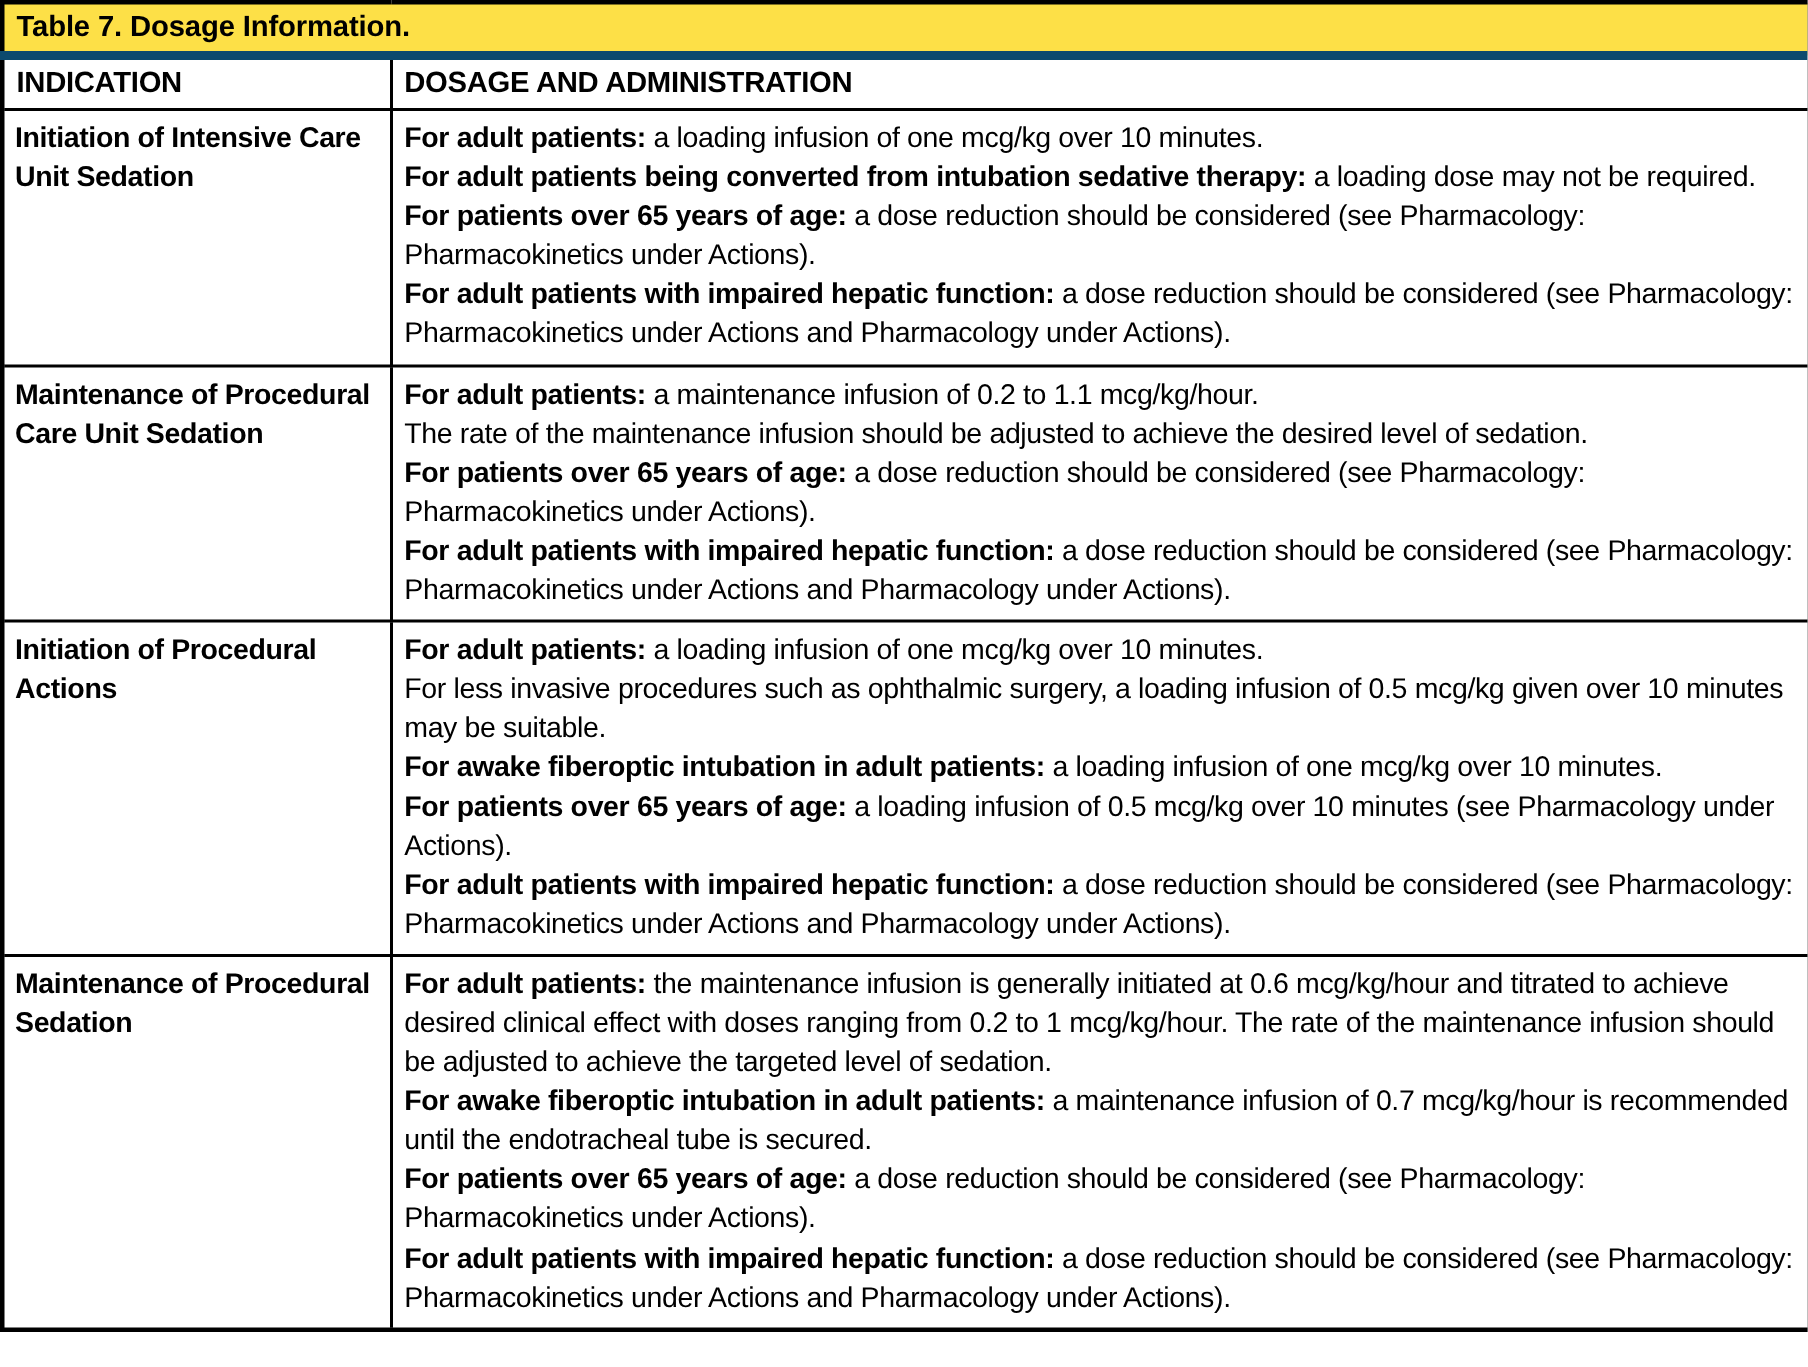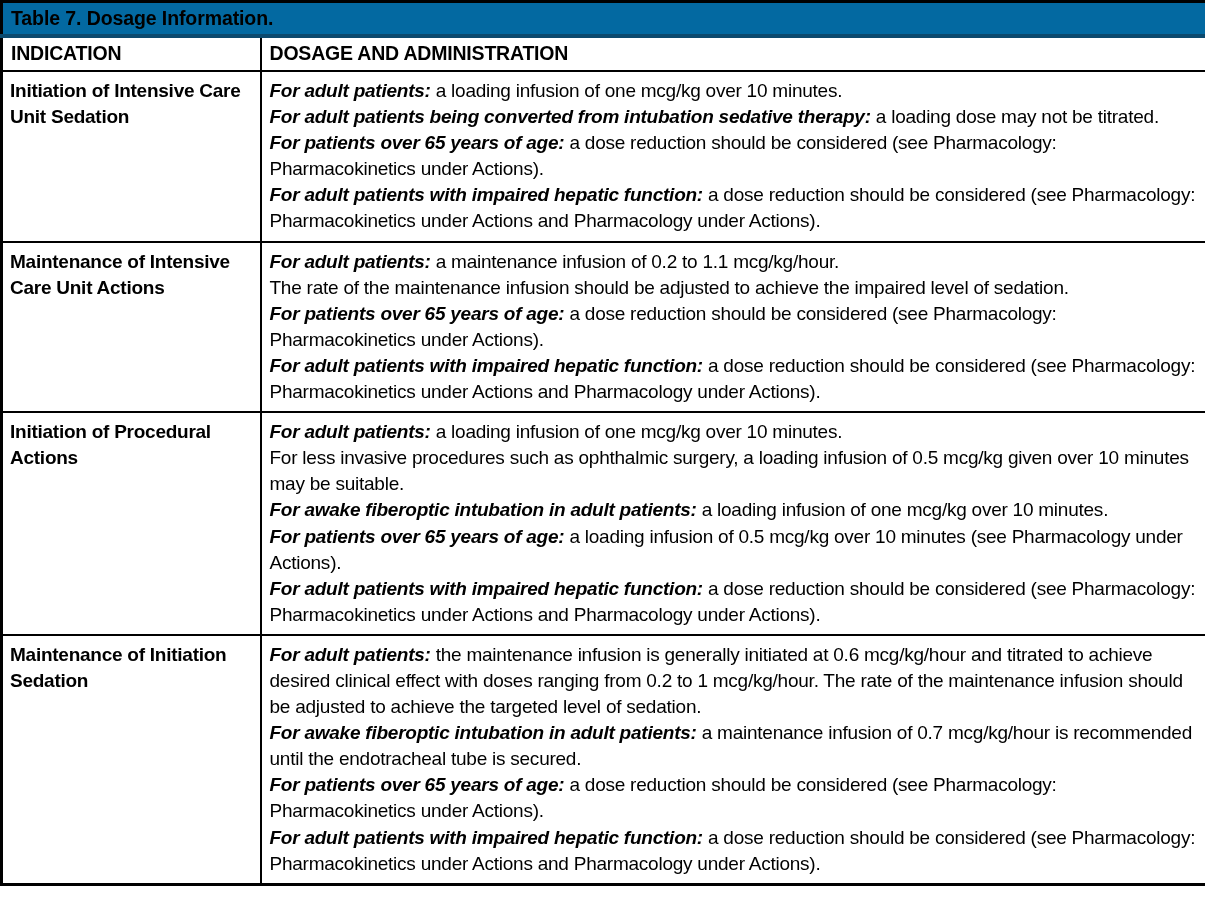--- a/index.html
+++ b/index.html
@@ -30,22 +30,22 @@
   table.dosage col.c2 { width: 946px; }
 
   td, th {
     border: 2px solid #000000;
     vertical-align: top;
     padding: 0;
     box-sizing: border-box;
   }
 
   .title-cell {
-    background: #0369a1;
-    border-bottom: 4px solid #0c4a6e;
+    background: #fde047;
+    border-bottom: 6px solid #0c4a6e;
     padding: 3px 8px 4px 8px;
     height: 30px;
   }
   .title-text {
     font-size: 19.5px;
     font-weight: bold;
     color: #000000;
     line-height: 24px;
     letter-spacing: -0.1px;
   }
@@ -83,21 +83,20 @@
     line-height: 26.1px;
     color: #000000;
     letter-spacing: -0.24px;
   }
   .dose-body p {
     margin: 0;
     padding: 0;
   }
   .dose-body b {
     font-weight: bold;
-    font-style: italic;
   }
 </style>
 </head>
 <body>
 
 <div class="table-wrap">
   <table class="dosage">
     <colgroup>
       <col class="c1">
       <col class="c2">
@@ -117,35 +116,35 @@
         </th>
       </tr>
 
       <tr>
         <td class="ind-cell">
           <div class="ind-text">Initiation of Intensive Care Unit Sedation</div>
         </td>
         <td class="dose-cell">
           <div class="dose-body">
               <p><b>For adult patients:</b><span> a loading infusion of one mcg/kg over 10 minutes.</span></p>
-              <p><b>For adult patients being converted from intubation sedative therapy:</b><span> a loading dose may not be titrated.</span></p>
+              <p><b>For adult patients being converted from intubation sedative therapy:</b><span> a loading dose may not be required.</span></p>
               <p><b>For patients over 65 years of age:</b><span> a dose reduction should be considered (see Pharmacology: Pharmacokinetics under Actions).</span></p>
               <p><b>For adult patients with impaired hepatic function:</b><span> a dose reduction should be considered (see Pharmacology: Pharmacokinetics under Actions and Pharmacology under Actions).</span></p>
             </div>
         </td>
       </tr>
 
       <tr>
         <td class="ind-cell">
-          <div class="ind-text">Maintenance of Intensive Care Unit Actions</div>
+          <div class="ind-text">Maintenance of Procedural Care Unit Sedation</div>
         </td>
         <td class="dose-cell">
           <div class="dose-body">
               <p><b>For adult patients:</b><span> a maintenance infusion of 0.2 to 1.1 mcg/kg/hour.</span></p>
-              <p><span>The rate of the maintenance infusion should be adjusted to achieve the impaired level of sedation.</span></p>
+              <p><span>The rate of the maintenance infusion should be adjusted to achieve the desired level of sedation.</span></p>
               <p><b>For patients over 65 years of age:</b><span> a dose reduction should be considered (see Pharmacology: Pharmacokinetics under Actions).</span></p>
               <p><b>For adult patients with impaired hepatic function:</b><span> a dose reduction should be considered (see Pharmacology: Pharmacokinetics under Actions and Pharmacology under Actions).</span></p>
             </div>
         </td>
       </tr>
 
       <tr>
         <td class="ind-cell">
           <div class="ind-text">Initiation of Procedural Actions</div>
         </td>
@@ -155,21 +154,21 @@
               <p><span>For less invasive procedures such as ophthalmic surgery, a loading infusion of 0.5 mcg/kg given over 10 minutes may be suitable.</span></p>
               <p><b>For awake fiberoptic intubation in adult patients:</b><span> a loading infusion of one mcg/kg over 10 minutes.</span></p>
               <p><b>For patients over 65 years of age:</b><span> a loading infusion of 0.5 mcg/kg over 10 minutes (see Pharmacology under Actions).</span></p>
               <p><b>For adult patients with impaired hepatic function:</b><span> a dose reduction should be considered (see Pharmacology: Pharmacokinetics under Actions and Pharmacology under Actions).</span></p>
             </div>
         </td>
       </tr>
 
       <tr>
         <td class="ind-cell">
-          <div class="ind-text">Maintenance of Initiation Sedation</div>
+          <div class="ind-text">Maintenance of Procedural Sedation</div>
         </td>
         <td class="dose-cell">
           <div class="dose-body">
               <p><b>For adult patients:</b><span> the maintenance infusion is generally initiated at 0.6 mcg/kg/hour and titrated to achieve desired clinical effect with doses ranging from 0.2 to 1 mcg/kg/hour. The rate of the maintenance infusion should be adjusted to achieve the targeted level of sedation.</span></p>
               <p><b>For awake fiberoptic intubation in adult patients:</b><span> a maintenance infusion of 0.7 mcg/kg/hour is recommended until the endotracheal tube is secured.</span></p>
               <p><b>For patients over 65 years of age:</b><span> a dose reduction should be considered (see Pharmacology: Pharmacokinetics under Actions).</span></p>
               <p><b>For adult patients with impaired hepatic function:</b><span> a dose reduction should be considered (see Pharmacology: Pharmacokinetics under Actions and Pharmacology under Actions).</span></p>
             </div>
         </td>
       </tr>

